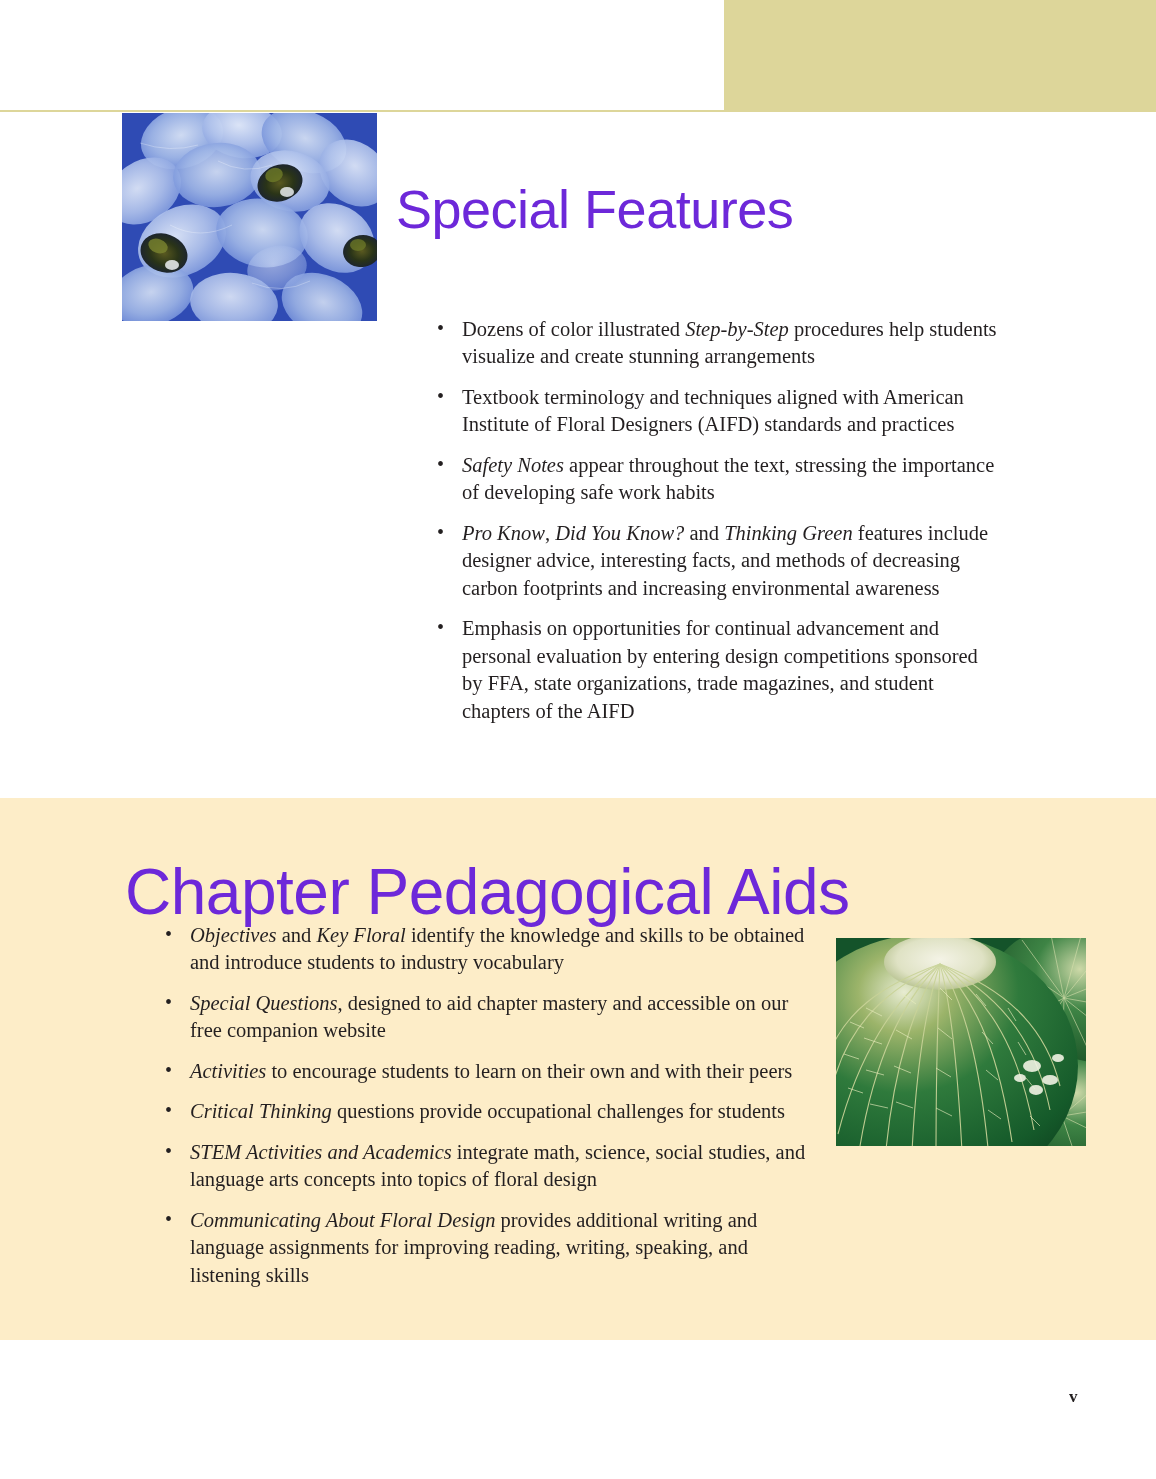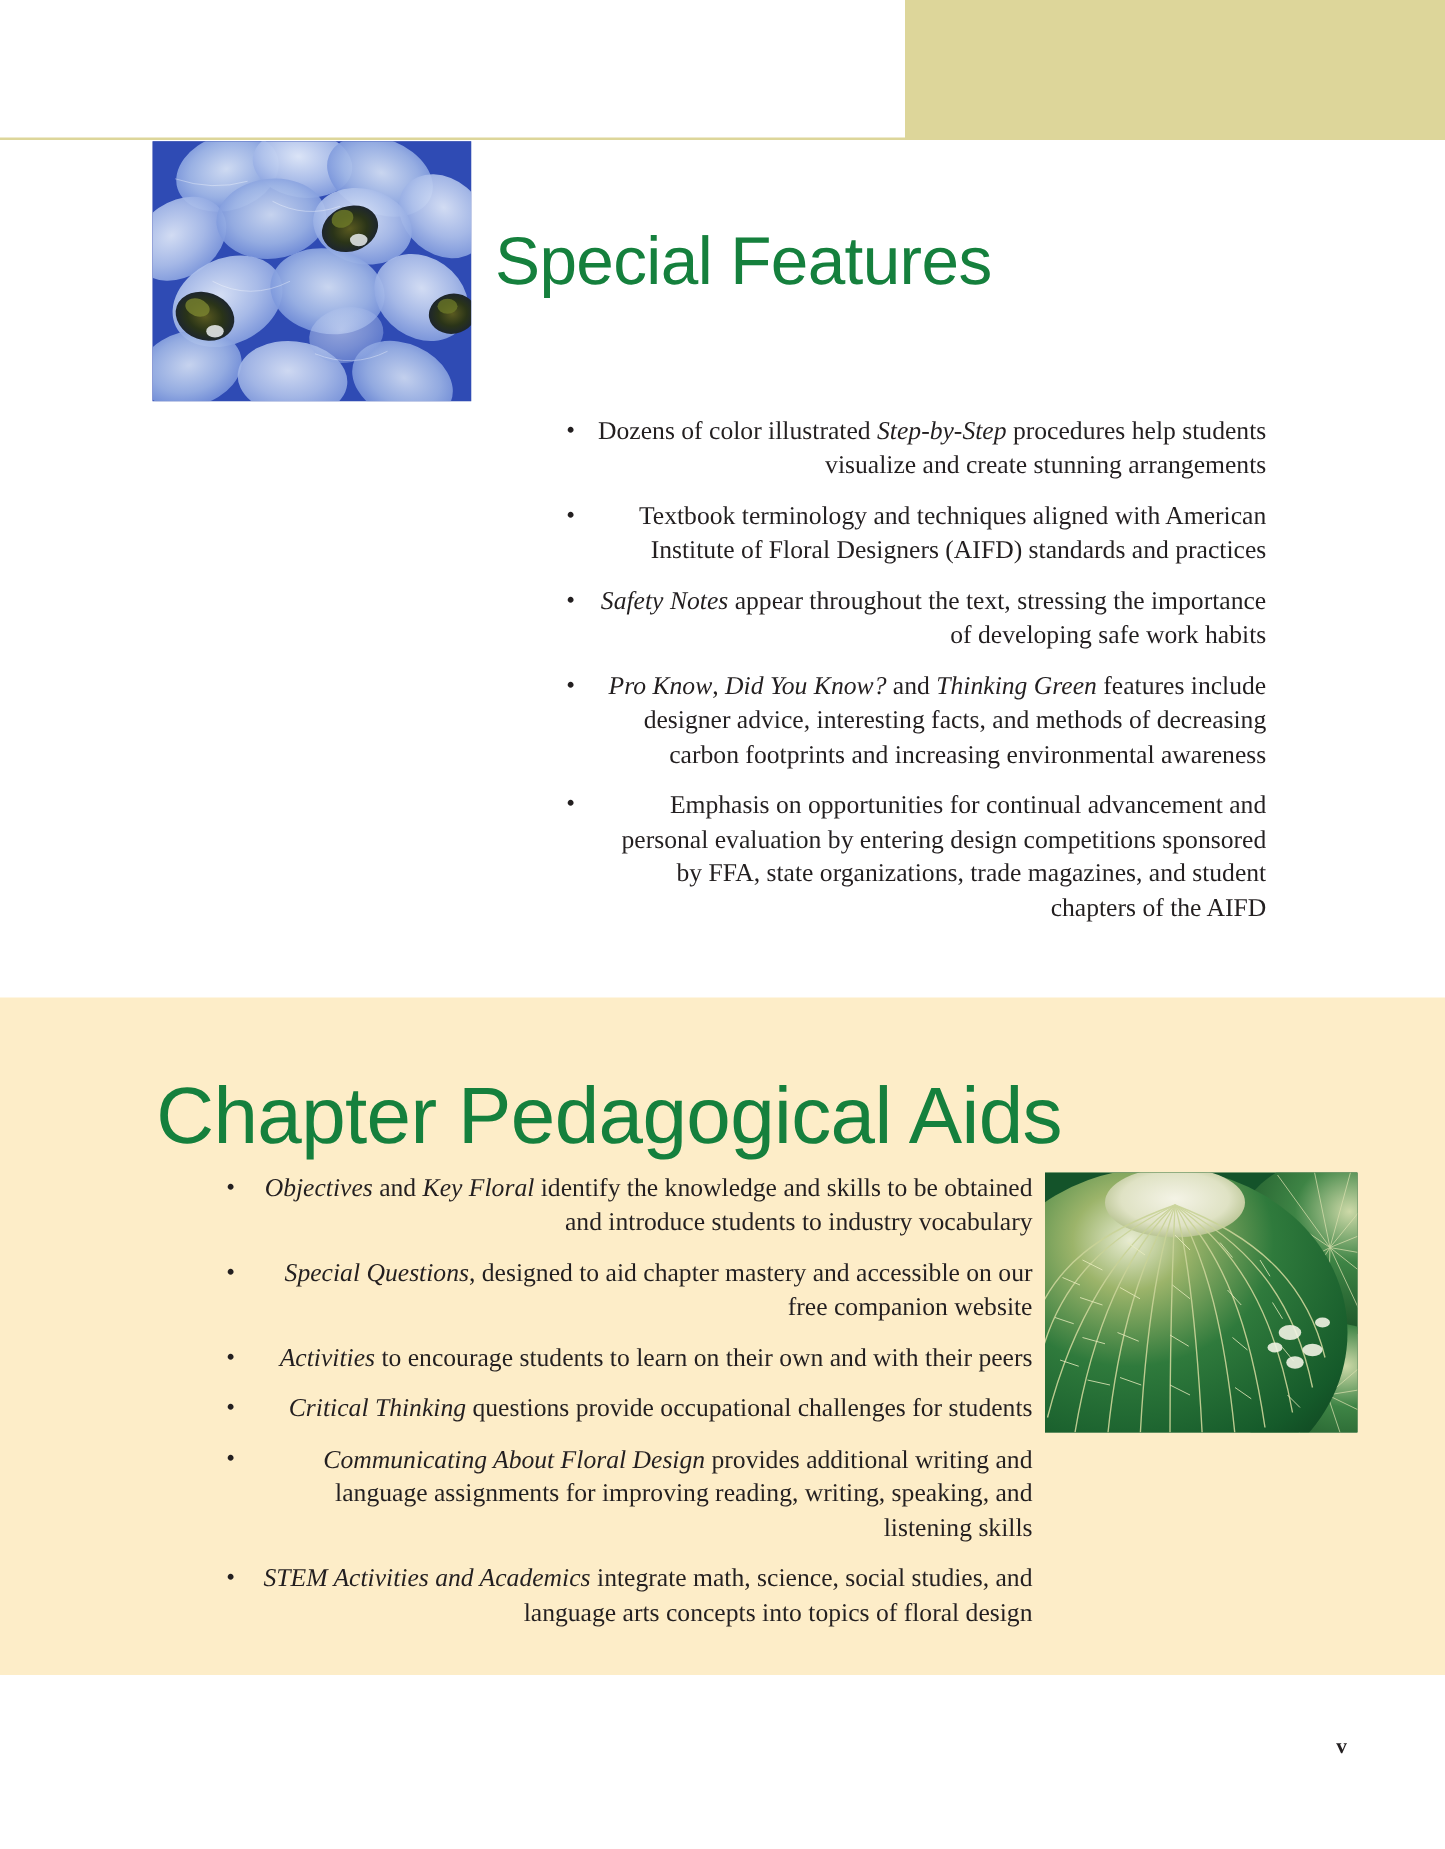--- a/index.html
+++ b/index.html
@@ -40,21 +40,21 @@
     width: 1156px;
     height: 542px;
     background: #fdedc8;
   }
 
   
   .section-heading {
     position: absolute;
     font-family: "Liberation Sans", sans-serif;
     font-weight: 400;
-    color: #15803d;
+    color: #6d28d9;
     letter-spacing: -0.5px;
     white-space: nowrap;
   }
   #heading-special {
     left: 396px;
     top: 178px;
     font-size: 54px;
   }
   #heading-pedagogical {
     left: 125px;
@@ -80,23 +80,22 @@
     width: 250px;
     height: 208px;
     background: #16602f;
   }
   .photo svg { display: block; width: 100%; height: 100%; }
 
   
   ul.bullets {
     position: absolute;
     list-style: none;
-    margin: 16px;
+    margin: 0;
     padding: 0;
-    text-align: right;
   }
   ul.bullets > li {
     position: relative;
     padding-left: 30px;
     font-size: 20.5px;
     line-height: 1.34;
     margin-bottom: 12px;
     text-indent: 0;
   }
   ul.bullets > li::before {
@@ -297,17 +296,17 @@
       <ellipse cx="184" cy="140" rx="6" ry="4"></ellipse>
     </g>
   </svg>
 </div>
 
 <ul class="bullets" id="list-pedagogical">
     <li><em>Objectives</em><span> and </span><em>Key Floral</em><span> identify the knowledge and skills to be obtained and introduce students to industry vocabulary</span></li>
     <li><em>Special Questions</em><span>, designed to aid chapter mastery and accessible on our free companion website</span></li>
     <li><em>Activities</em><span> to encourage students to learn on their own and with their peers</span></li>
     <li><em>Critical Thinking</em><span> questions provide occupational challenges for students</span></li>
+    <li><em>STEM Activities and Academics</em><span> integrate math, science, social studies, and language arts concepts into topics of floral design</span></li>
     <li><em>Communicating About Floral Design</em><span> provides additional writing and language assignments for improving reading, writing, speaking, and listening skills</span></li>
-    <li><em>STEM Activities and Academics</em><span> integrate math, science, social studies, and language arts concepts into topics of floral design</span></li>
   </ul>
 
 <div id="page-folio">v</div>
 
 </body></html>

